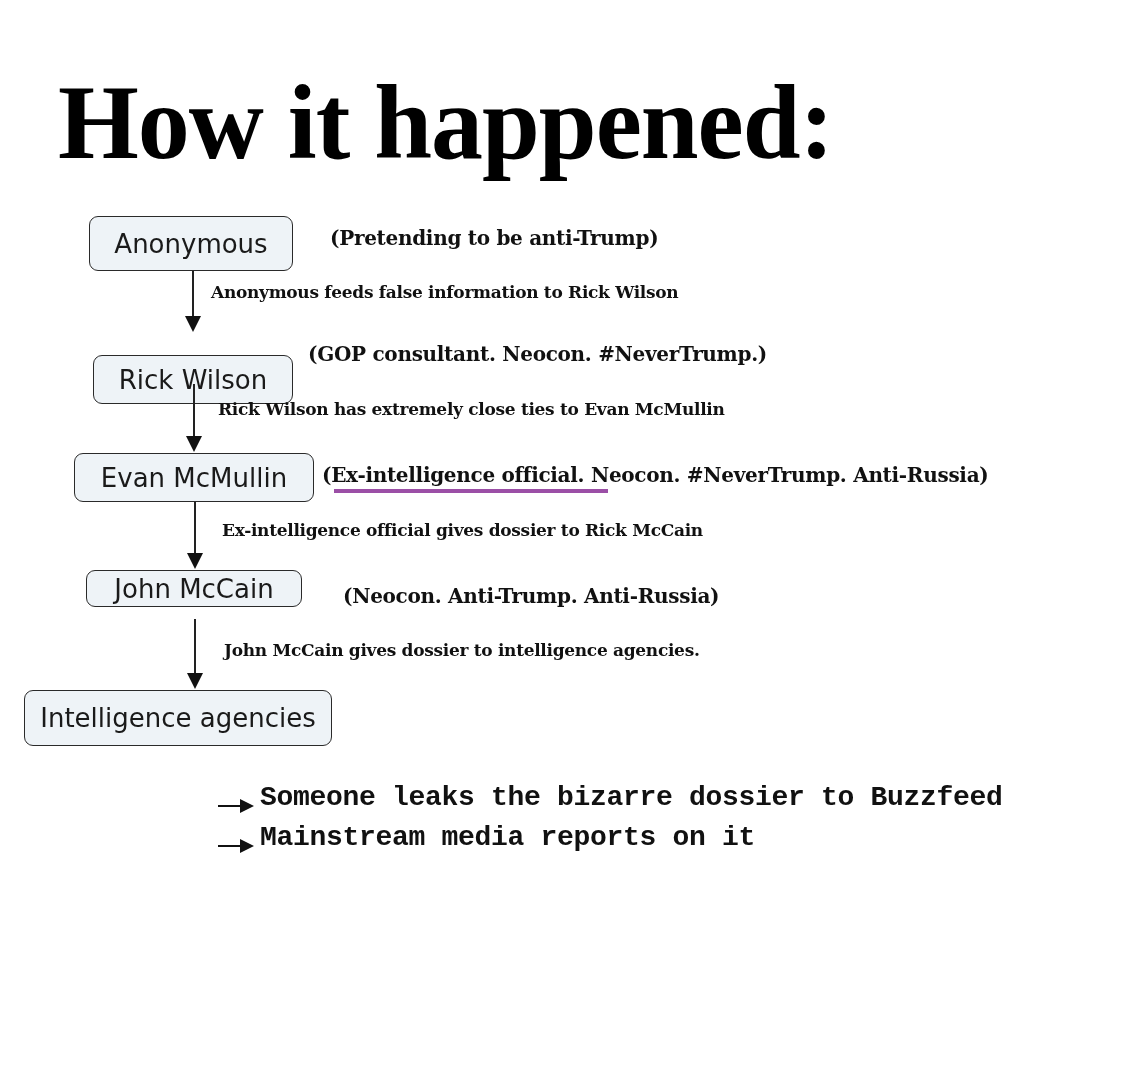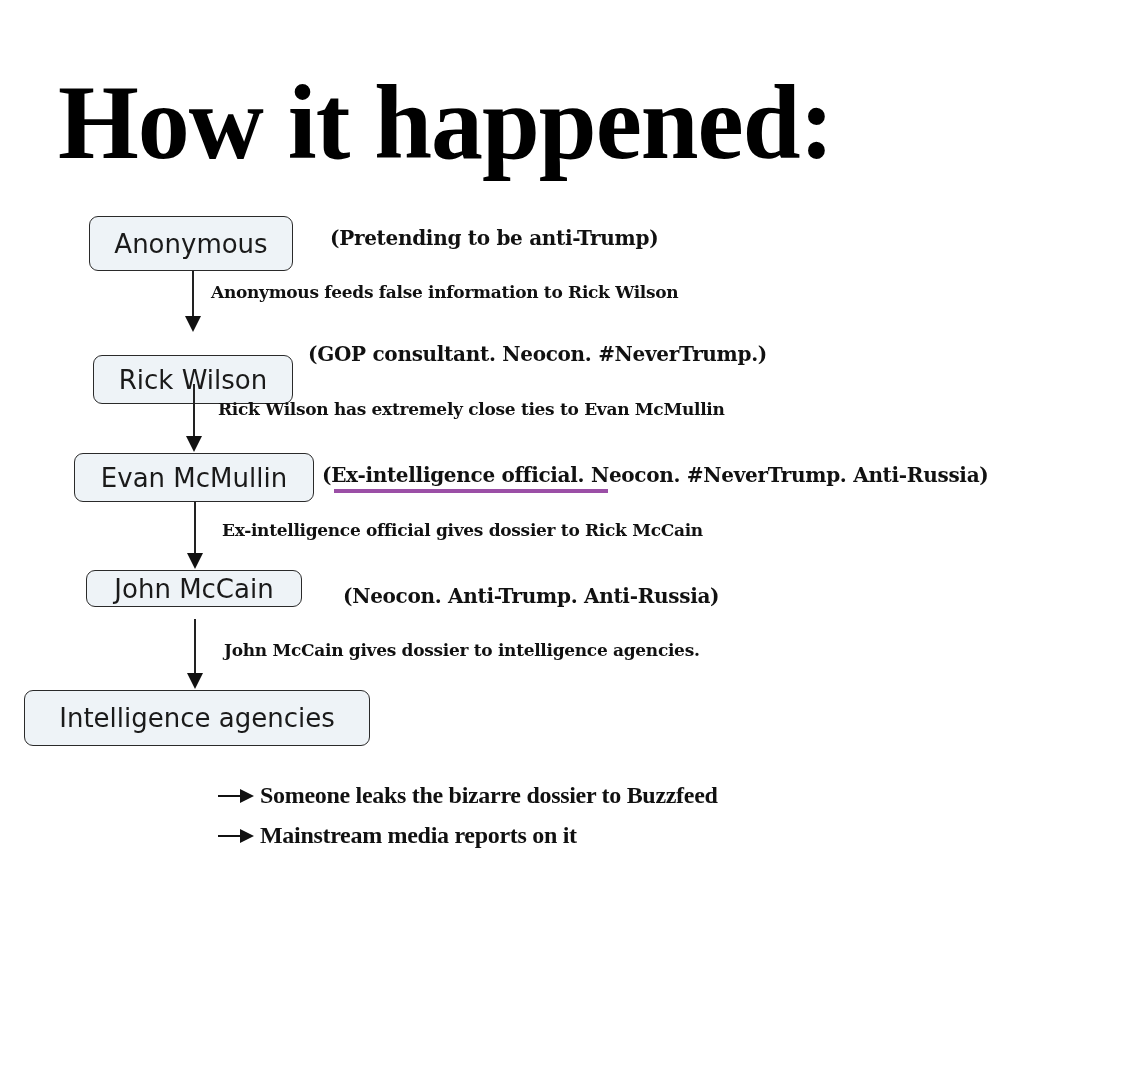--- a/index.html
+++ b/index.html
@@ -74,24 +74,24 @@
       border-top: 16px solid #111;
     }
     .underline {
       position: absolute;
       height: 4px;
       background: #9b4fa6;
     }
     .bullet {
       position: absolute;
       display: flex;
-      align-items: center;
-      font-family: Liberation Serif, serif;
+      align-items: flex-end;
+      font-family: Liberation Mono, monospace;
       font-weight: bold;
-      font-size: 24px;
+      font-size: 28px;
       white-space: nowrap;
       color: #111;
       letter-spacing: -0.3px;
     }
     .bullet-arrow {
       display: inline-block;
       position: relative;
       width: 38px;
       height: 14px;
       margin-right: 4px;
@@ -152,21 +152,21 @@
 
 <div class="node" style="left:86px; top:570px; width:216px; height:37px;">
   <span>John McCain</span>
 </div>
 <div class="note" style="left:320px; top:584px;margin-left:23px;">(Neocon. Anti-Trump. Anti-Russia)</div>
 
 <div class="vline" style="left:194px; top:619px; height:56px;"></div>
 <div class="arrowhead" style="left:187px; top:673px;"></div>
 <div class="edge-label" style="left:224px; top:640px;text-align:center;">John McCain gives dossier to intelligence agencies.</div>
 
-<div class="node" style="left:24px; top:690px; width:346px; height:56px;">
+<div class="node" style="left:24px; top:690px; width:308px; height:56px;">
   <span>Intelligence agencies</span>
 </div>
 
 <div class="bullet" style="left:218px; top:782px;">
   <span class="bullet-arrow">
       <span class="shaft"></span>
       <span class="head"></span>
     </span>
   <span>Someone leaks the bizarre dossier to Buzzfeed</span>
 </div>

